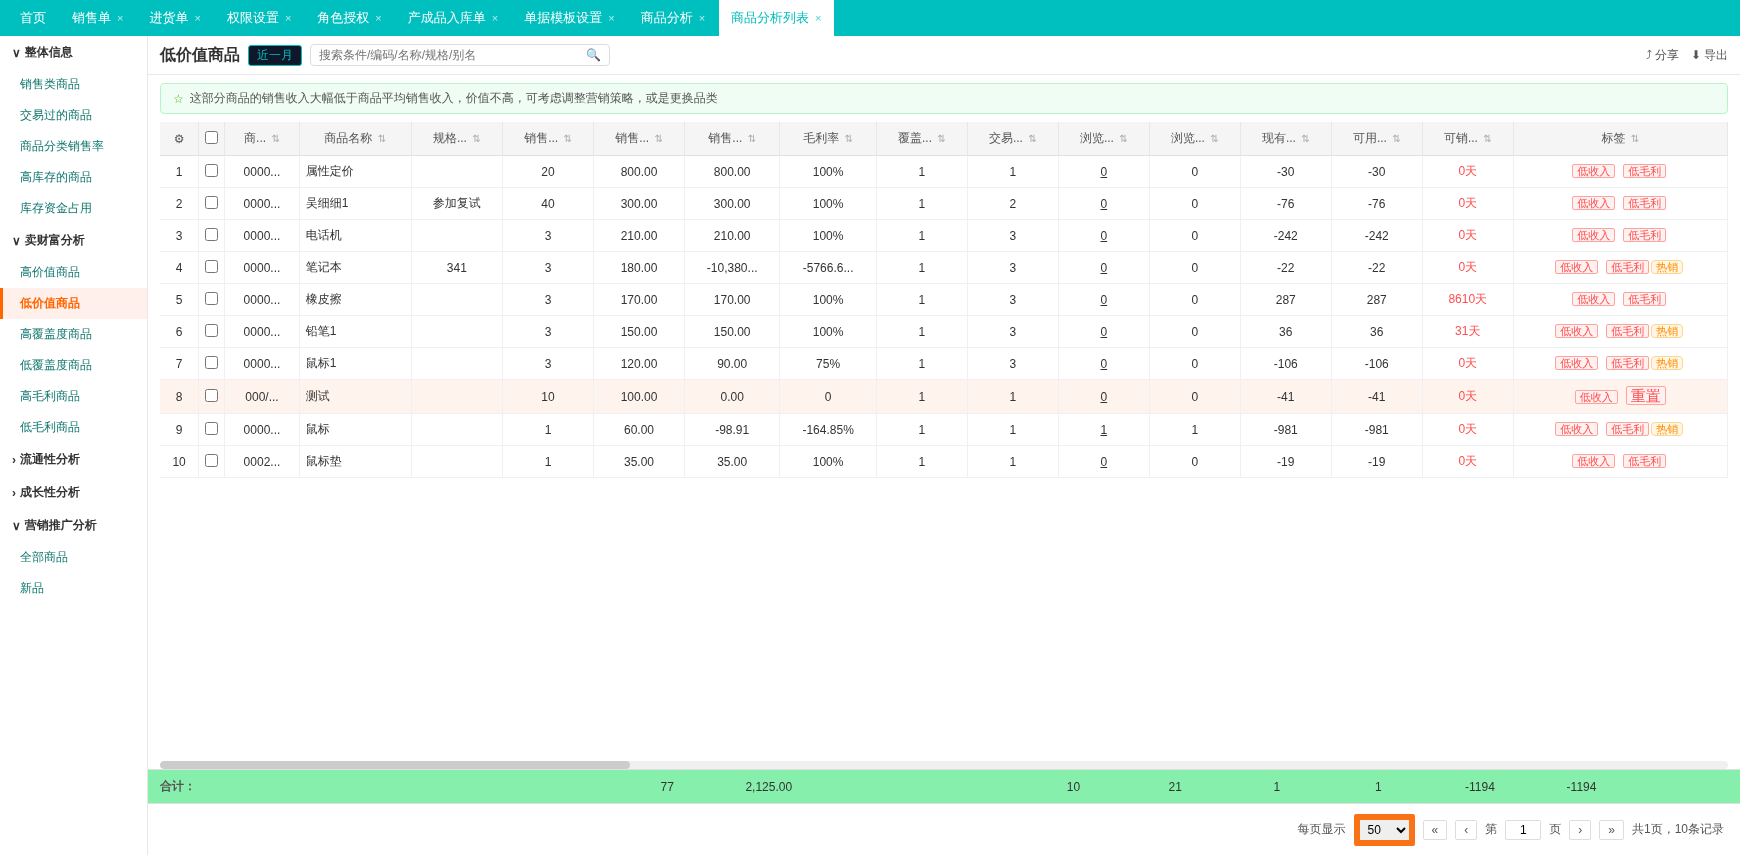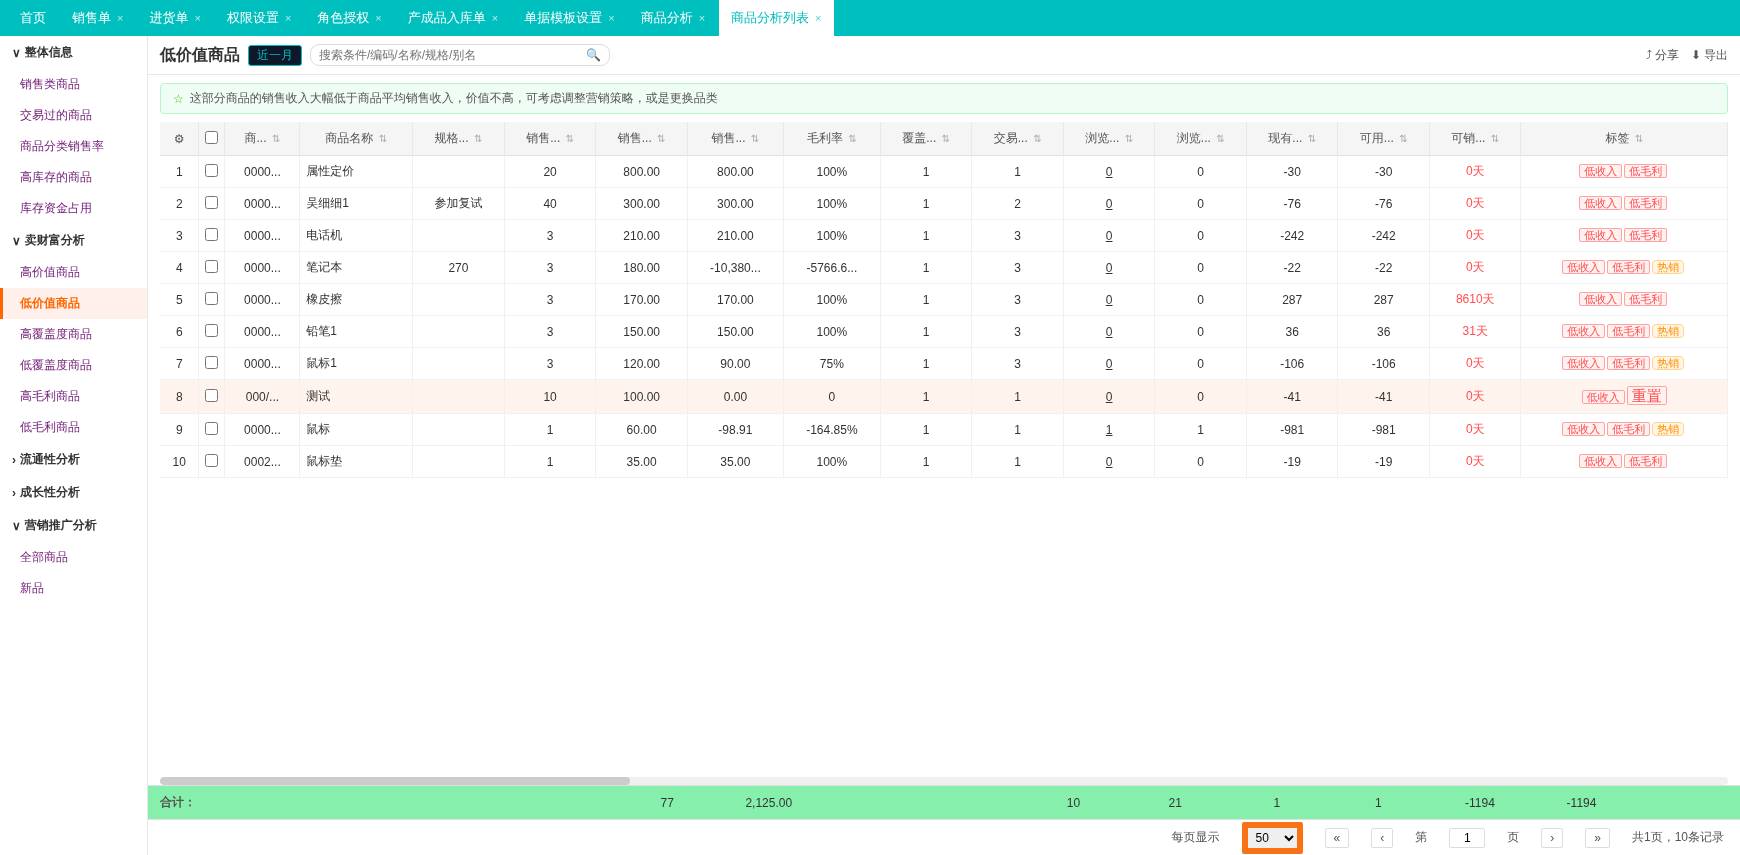--- a/index.html
+++ b/index.html
@@ -45,21 +45,21 @@
       padding: 8px 12px;
       color: #333;
       font-weight: bold;
       display: flex;
       align-items: center;
       gap: 4px;
       cursor: pointer;
     }
     .sidebar-item {
       padding: 7px 12px 7px 20px;
-      color: #701a75;
+      color: #0f766e;
       cursor: pointer;
       white-space: nowrap;
       overflow: hidden;
       text-overflow: ellipsis;
     }
     .sidebar-item.active { background: #fff0eb; color: #ff6600; font-weight: bold; border-left: 3px solid #ff6600; padding-left: 17px; }
 
     
     .content {
       flex: 1;
@@ -89,21 +89,21 @@
       border-radius: 3px;
       padding: 1px 8px;
       cursor: pointer;
       font-size: 12px;
     }
     .search-box {
       flex: 1;
       display: flex;
       align-items: center;
       border: 1px solid #ddd;
-      border-radius: 9px;
+      border-radius: 4px;
       padding: 3px 8px;
       max-width: 300px;
     }
     .search-box input {
       border: none;
       outline: none;
       flex: 1;
       font-size: 12px;
       color: #999;
     }
@@ -160,21 +160,21 @@
     tbody tr { border-bottom: 1px solid #f0f0f0; }
     tbody tr.highlighted { background: #fff3ee; }
     tbody td {
       padding: 7px 6px;
       text-align: center;
       color: #333;
       border-right: 1px solid #f0f0f0;
       white-space: nowrap;
     }
     td.left { text-align: left; }
-    .tag-low-income { color: #ff4d4f; background: #fff1f0; border: 1px solid #ffa39e; border-radius: 2px; padding: 0 4px; margin-right: 2px; font-size: 11px; }
+    .tag-low-income { color: #ff4d4f; background: #fff1f0; border: 1px solid #ffa39e; border-radius: 2px; padding: 0 4px; margin-right: 8px; font-size: 11px; }
     .tag-low-profit { color: #ff4d4f; background: #fff1f0; border: 1px solid #ffa39e; border-radius: 2px; padding: 0 4px; margin-right: 2px; font-size: 11px; }
     .tag-hot { color: #ff8c00; background: #fff7e6; border: 1px solid #ffd591; border-radius: 4px; padding: 0 4px; margin-right: 2px; font-size: 11px; }
     .tag-overstock { color: #ff4d4f; background: #fff1f0; border: 1px solid #ffa39e; border-radius: 2px; padding: 0 4px; font-size: 15px; }
     .day-text { color: #ff4d4f; }
     .link-underline { text-decoration: underline; cursor: pointer; color: #333; }
     .zero-link { text-decoration: underline; cursor: pointer; color: #333; }
 
     
     .table-footer {
       border-top: 1px solid #e0e0e0;
@@ -182,27 +182,27 @@
       display: flex;
       align-items: center;
       background: #86efac;
     }
     .footer-label { color: #555; font-weight: bold; margin-right: 20px; }
     .footer-values { display: flex; gap: 12px; flex: 1; }
     .footer-cell { flex: 1; text-align: center; color: #333; font-size: 12px; }
 
     
     .pagination-bar {
-      height: 36px;
+      height: 52px;
       border-top: 1px solid #e0e0e0;
       display: flex;
       align-items: center;
       justify-content: flex-end;
       padding: 0 16px;
-      gap: 22px;
+      gap: 8px;
       background: #fff;
     }
     .pagination-bar span, .pagination-bar button { color: #555; font-size: 12px; }
     .pagination-bar button {
       border: 1px solid #ddd;
       background: #fff;
       cursor: pointer;
       padding: 2px 8px;
       border-radius: 2px;
     }
@@ -401,21 +401,21 @@
     <td><span class="day-text">0天</span></td>
     <td><span class="tag-low-income">低收入</span><span class="tag-low-profit">低毛利</span></td>
   </tr>
             <tr>
     <td>4</td>
     <td class="checkbox-cell">
       <input type="checkbox" style="">
     </td>
     <td>0000...</td>
     <td class="left">笔记本</td>
-    <td>270</td>
+    <td>341</td>
     <td>3</td>
     <td>180.00</td>
     <td>-10,380...</td>
     <td>-5766.6...</td>
     <td>1</td>
     <td>3</td>
     <td><span class="zero-link">0</span></td>
     <td>0</td>
     <td>-22</td>
     <td>-22</td>

